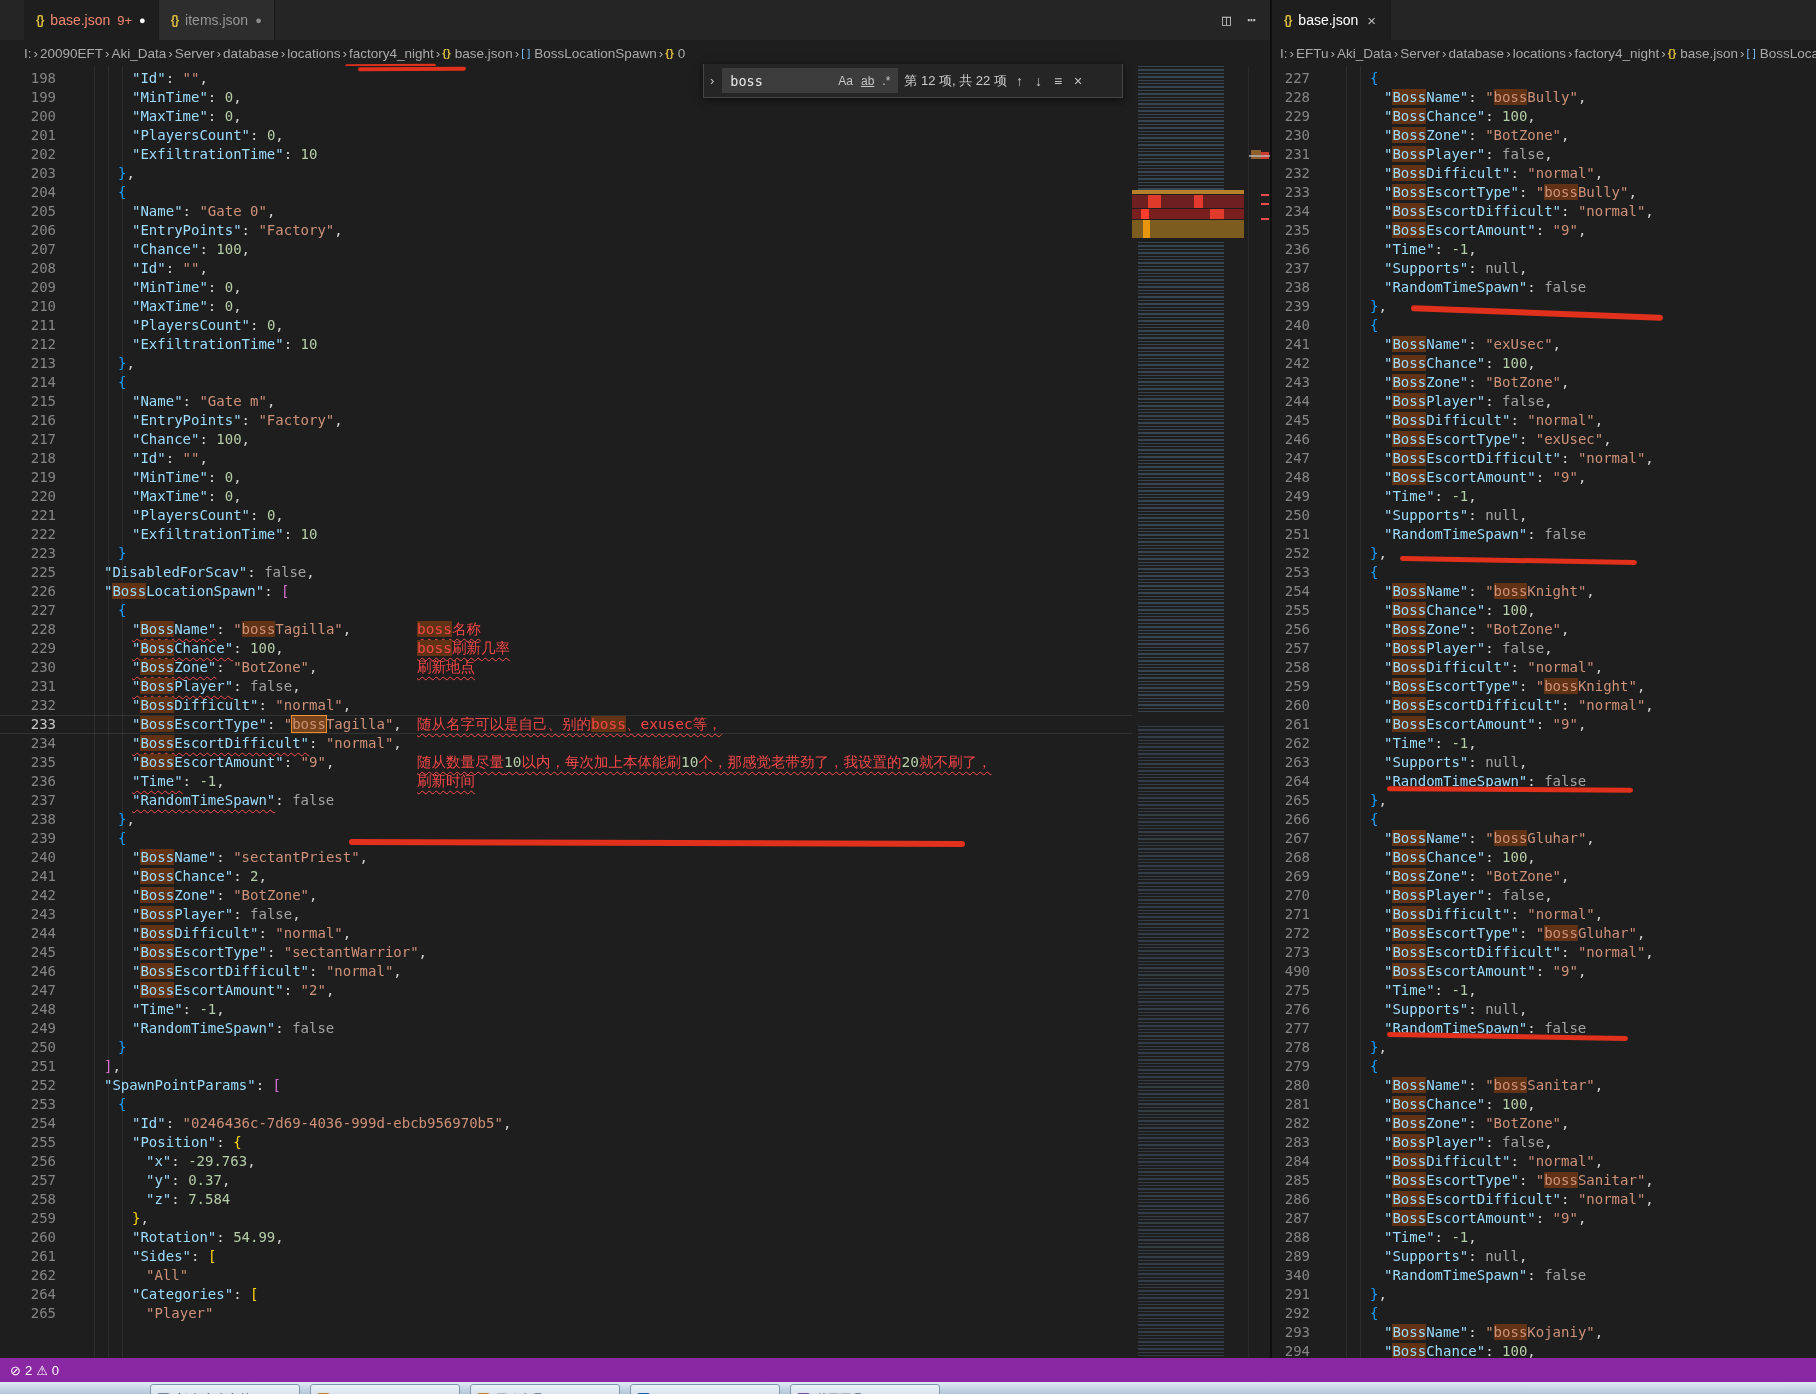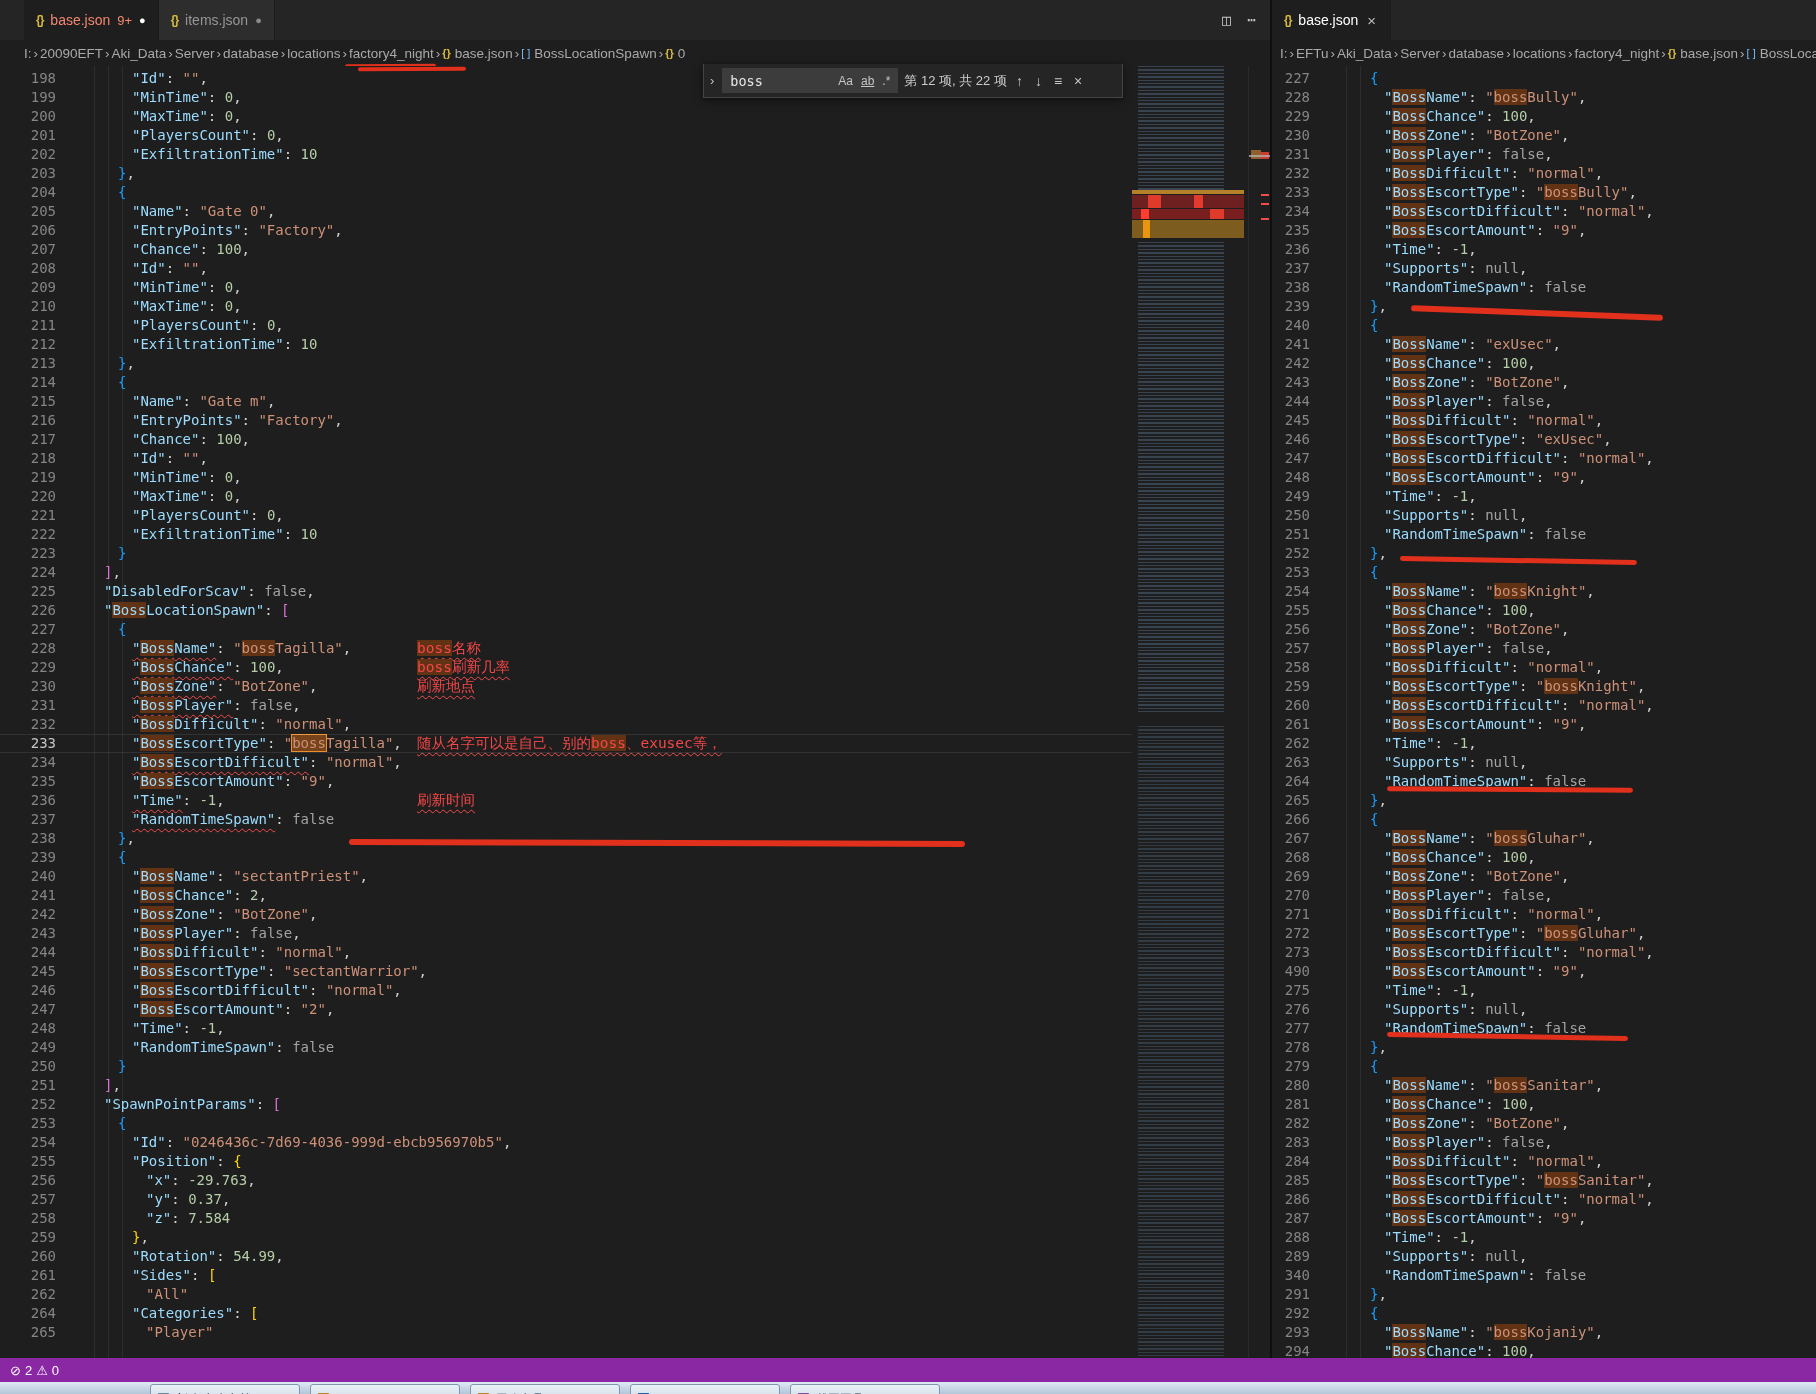--- a/index.html
+++ b/index.html
@@ -240,32 +240,31 @@
       <div class="row"><span class="gut">214</span><span class="code" style="margin-left:48px"><span style="color:#179fff">{</span></span></div>
       <div class="row"><span class="gut">215</span><span class="code" style="margin-left:62px"><span class="key">"Name"</span><span class="pn">: </span><span class="str">"Gate m"</span><span class="pn">,</span></span></div>
       <div class="row"><span class="gut">216</span><span class="code" style="margin-left:62px"><span class="key">"EntryPoints"</span><span class="pn">: </span><span class="str">"Factory"</span><span class="pn">,</span></span></div>
       <div class="row"><span class="gut">217</span><span class="code" style="margin-left:62px"><span class="key">"Chance"</span><span class="pn">: </span><span class="num">100</span><span class="pn">,</span></span></div>
       <div class="row"><span class="gut">218</span><span class="code" style="margin-left:62px"><span class="key">"Id"</span><span class="pn">: </span><span class="str">""</span><span class="pn">,</span></span></div>
       <div class="row"><span class="gut">219</span><span class="code" style="margin-left:62px"><span class="key">"MinTime"</span><span class="pn">: </span><span class="num">0</span><span class="pn">,</span></span></div>
       <div class="row"><span class="gut">220</span><span class="code" style="margin-left:62px"><span class="key">"MaxTime"</span><span class="pn">: </span><span class="num">0</span><span class="pn">,</span></span></div>
       <div class="row"><span class="gut">221</span><span class="code" style="margin-left:62px"><span class="key">"PlayersCount"</span><span class="pn">: </span><span class="num">0</span><span class="pn">,</span></span></div>
       <div class="row"><span class="gut">222</span><span class="code" style="margin-left:62px"><span class="key">"ExfiltrationTime"</span><span class="pn">: </span><span class="num">10</span></span></div>
       <div class="row"><span class="gut">223</span><span class="code" style="margin-left:48px"><span style="color:#179fff">}</span></span></div>
-      <div class="row"><span class="gut">224</span><span class="code" style="margin-left:34px"><span style="color:#da70d6">]</span><span class="pn">,</span></span></div>
       <div class="row"><span class="gut">225</span><span class="code" style="margin-left:34px"><span class="key">"DisabledForScav"</span><span class="pn">: </span><span class="kw">false</span><span class="pn">,</span></span></div>
       <div class="row"><span class="gut">226</span><span class="code" style="margin-left:34px"><span class="key">"<span class="match">Boss</span>LocationSpawn"</span><span class="pn">: </span><span style="color:#da70d6">[</span></span></div>
       <div class="row"><span class="gut">227</span><span class="code" style="margin-left:48px"><span style="color:#179fff">{</span></span></div>
       <div class="row"><span class="gut">228</span><span class="code" style="margin-left:62px"><span class="key sq">"<span class="match">Boss</span>Name"</span><span class="pn">: </span><span class="str">"<span class="match">boss</span>Tagilla"</span><span class="pn">,</span></span><span class="ann"><span class="match">boss</span>名称</span></div>
       <div class="row"><span class="gut">229</span><span class="code" style="margin-left:62px"><span class="key sq">"<span class="match">Boss</span>Chance"</span><span class="pn">: </span><span class="num">100</span><span class="pn">,</span></span><span class="ann"><span class="match">boss</span>刷新几率</span></div>
       <div class="row"><span class="gut">230</span><span class="code" style="margin-left:62px"><span class="key sq">"<span class="match">Boss</span>Zone"</span><span class="pn">: </span><span class="str">"BotZone"</span><span class="pn">,</span></span><span class="ann">刷新地点</span></div>
       <div class="row"><span class="gut">231</span><span class="code" style="margin-left:62px"><span class="key sq">"<span class="match">Boss</span>Player"</span><span class="pn">: </span><span class="kw">false</span><span class="pn">,</span></span></div>
       <div class="row"><span class="gut">232</span><span class="code" style="margin-left:62px"><span class="key">"<span class="match">Boss</span>Difficult"</span><span class="pn">: </span><span class="str">"normal"</span><span class="pn">,</span></span></div>
       <div class="row cur"><span class="gut">233</span><span class="code" style="margin-left:62px"><span class="key">"<span class="match">Boss</span>EscortType"</span><span class="pn">: </span><span class="str">"<span class="match-cur">boss</span>Tagilla"</span><span class="pn">,</span></span><span class="ann">随从名字可以是自己、别的<span class="match">boss</span>、exusec等，</span></div>
       <div class="row"><span class="gut">234</span><span class="code" style="margin-left:62px"><span class="key sq">"<span class="match">Boss</span>EscortDifficult"</span><span class="pn">: </span><span class="str">"normal"</span><span class="pn">,</span></span></div>
-      <div class="row"><span class="gut">235</span><span class="code" style="margin-left:62px"><span class="key">"<span class="match">Boss</span>EscortAmount"</span><span class="pn">: </span><span class="str">"9"</span><span class="pn">,</span></span></div>
+      <div class="row"><span class="gut">235</span><span class="code" style="margin-left:62px"><span class="key">"<span class="match">Boss</span>EscortAmount"</span><span class="pn">: </span><span class="str">"9"</span><span class="pn">,</span></span><span class="ann">随从数量尽量<span class="num">10</span>以内，每次加上本体能刷<span class="num">10</span>个，那感觉老带劲了，我设置的<span class="num">20</span>就不刷了，</span></div>
       <div class="row"><span class="gut">236</span><span class="code" style="margin-left:62px"><span class="key sq">"Time"</span><span class="pn">: </span><span class="num">-1</span><span class="pn">,</span></span><span class="ann">刷新时间</span></div>
       <div class="row"><span class="gut">237</span><span class="code" style="margin-left:62px"><span class="key sq">"RandomTimeSpawn"</span><span class="pn">: </span><span class="kw">false</span></span></div>
       <div class="row"><span class="gut">238</span><span class="code" style="margin-left:48px"><span style="color:#179fff">}</span><span class="pn">,</span></span></div>
       <div class="row"><span class="gut">239</span><span class="code" style="margin-left:48px"><span style="color:#179fff">{</span></span></div>
       <div class="row"><span class="gut">240</span><span class="code" style="margin-left:62px"><span class="key">"<span class="match">Boss</span>Name"</span><span class="pn">: </span><span class="str">"sectantPriest"</span><span class="pn">,</span></span></div>
       <div class="row"><span class="gut">241</span><span class="code" style="margin-left:62px"><span class="key">"<span class="match">Boss</span>Chance"</span><span class="pn">: </span><span class="num">2</span><span class="pn">,</span></span></div>
       <div class="row"><span class="gut">242</span><span class="code" style="margin-left:62px"><span class="key">"<span class="match">Boss</span>Zone"</span><span class="pn">: </span><span class="str">"BotZone"</span><span class="pn">,</span></span></div>
       <div class="row"><span class="gut">243</span><span class="code" style="margin-left:62px"><span class="key">"<span class="match">Boss</span>Player"</span><span class="pn">: </span><span class="kw">false</span><span class="pn">,</span></span></div>
       <div class="row"><span class="gut">244</span><span class="code" style="margin-left:62px"><span class="key">"<span class="match">Boss</span>Difficult"</span><span class="pn">: </span><span class="str">"normal"</span><span class="pn">,</span></span></div>
       <div class="row"><span class="gut">245</span><span class="code" style="margin-left:62px"><span class="key">"<span class="match">Boss</span>EscortType"</span><span class="pn">: </span><span class="str">"sectantWarrior"</span><span class="pn">,</span></span></div>

